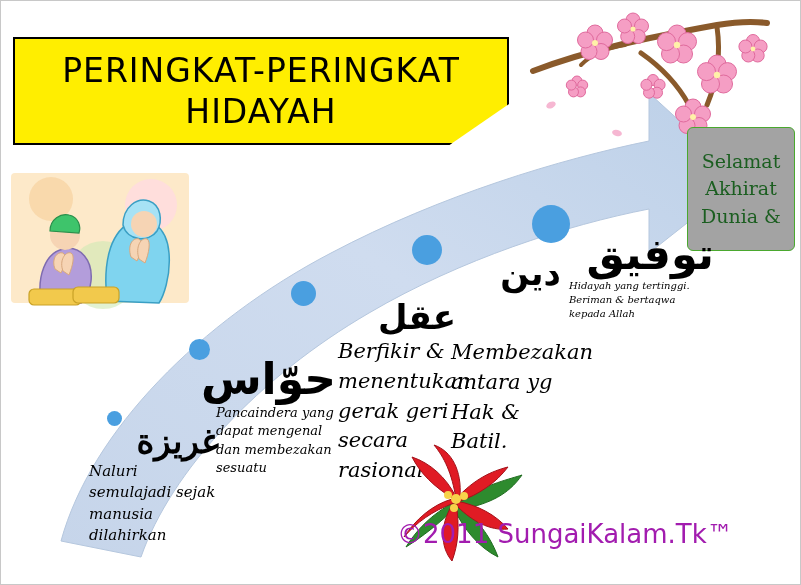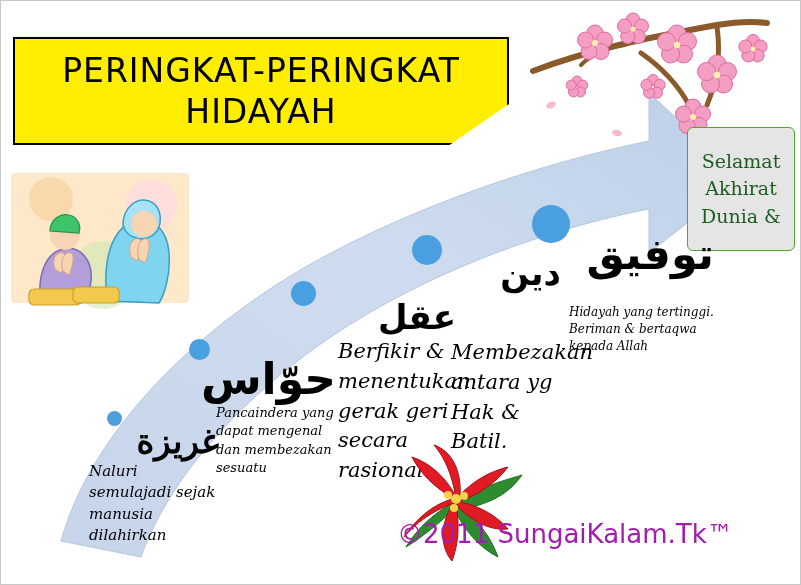--- a/index.html
+++ b/index.html
@@ -27,21 +27,21 @@
     font-size:33px;letter-spacing:1px;color:#000;line-height:1.25;
     text-align:left;white-space:nowrap;
   }
 
   
   #arrow-svg{position:absolute;left:0;top:0;width:801px;height:585px;pointer-events:none;}
 
   
   #outcome-box{
     position:absolute;left:686px;top:126px;width:108px;height:124px;
-    background:#e5e5e5;border:1px solid #4aa82e;border-radius:6px;
+    background:#a3a3a3;border:1px solid #4aa82e;border-radius:6px;
     display:flex;flex-direction:column;align-items:center;justify-content:center;
     box-sizing:border-box;
   }
   #outcome-box .l{
     font-family:"DejaVu Serif", serif;
     font-size:19px;color:#1b5e20;line-height:1.45;text-align:center;white-space:nowrap;
   }
 
   
   .dot{position:absolute;border-radius:50%;background:#4a9fe0;}
@@ -68,21 +68,21 @@
   #stage-3{left:337px;top:296px;width:118px;}
   #stage-3 .arabic{font-size:34px;}
   #stage-3 .desc{font-size:21px;}
 
   #stage-4{left:450px;top:252px;width:110px;}
   #stage-4 .arabic{font-size:34px;}
   #stage-4 .desc{font-size:21px;margin-top:45px;}
 
   #stage-5{left:568px;top:228px;width:145px;}
   #stage-5 .arabic{font-size:43px;}
-  #stage-5 .desc{font-size:12px;margin-top:25px;}
+  #stage-5 .desc{font-size:10px;}
 
   
   #credit{
     position:absolute;left:396px;top:518px;
     font-family:"DejaVu Sans", sans-serif;
     font-size:26px;color:#a21caf;white-space:nowrap;
   }
 
   
   .art{position:absolute;}

